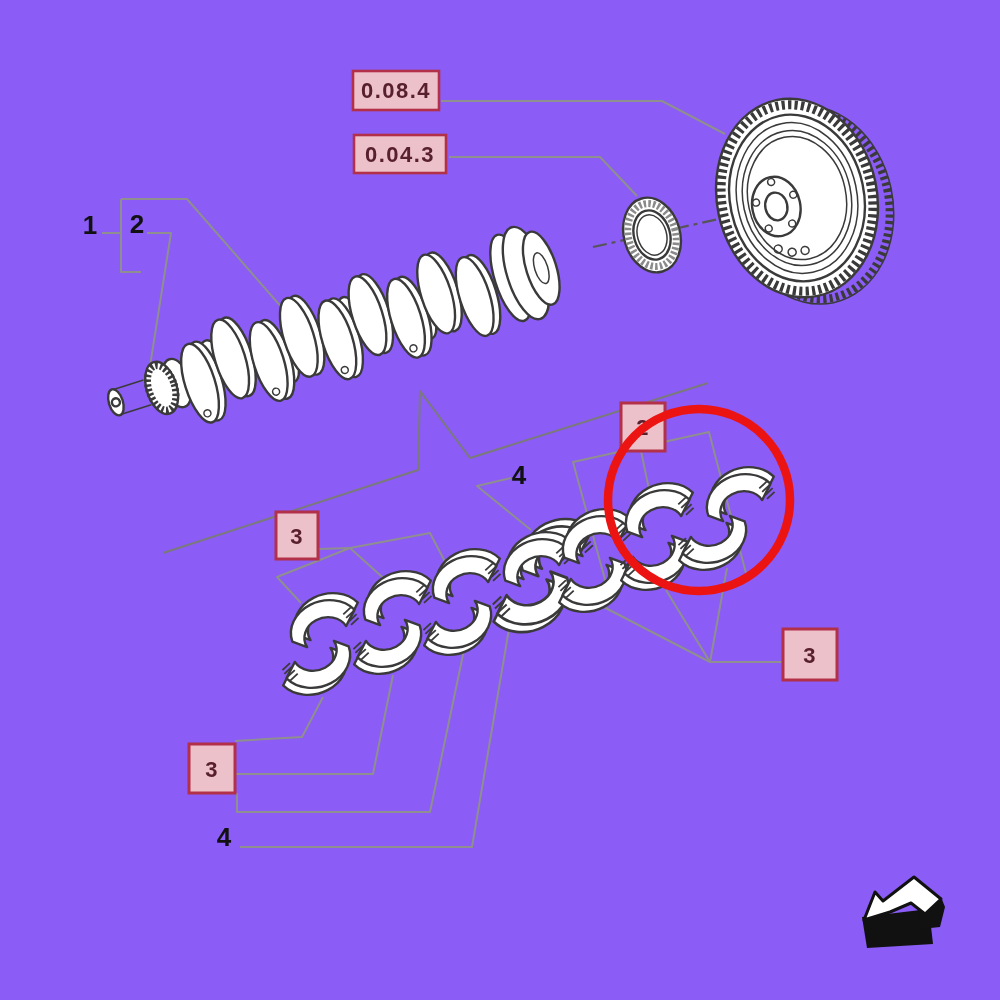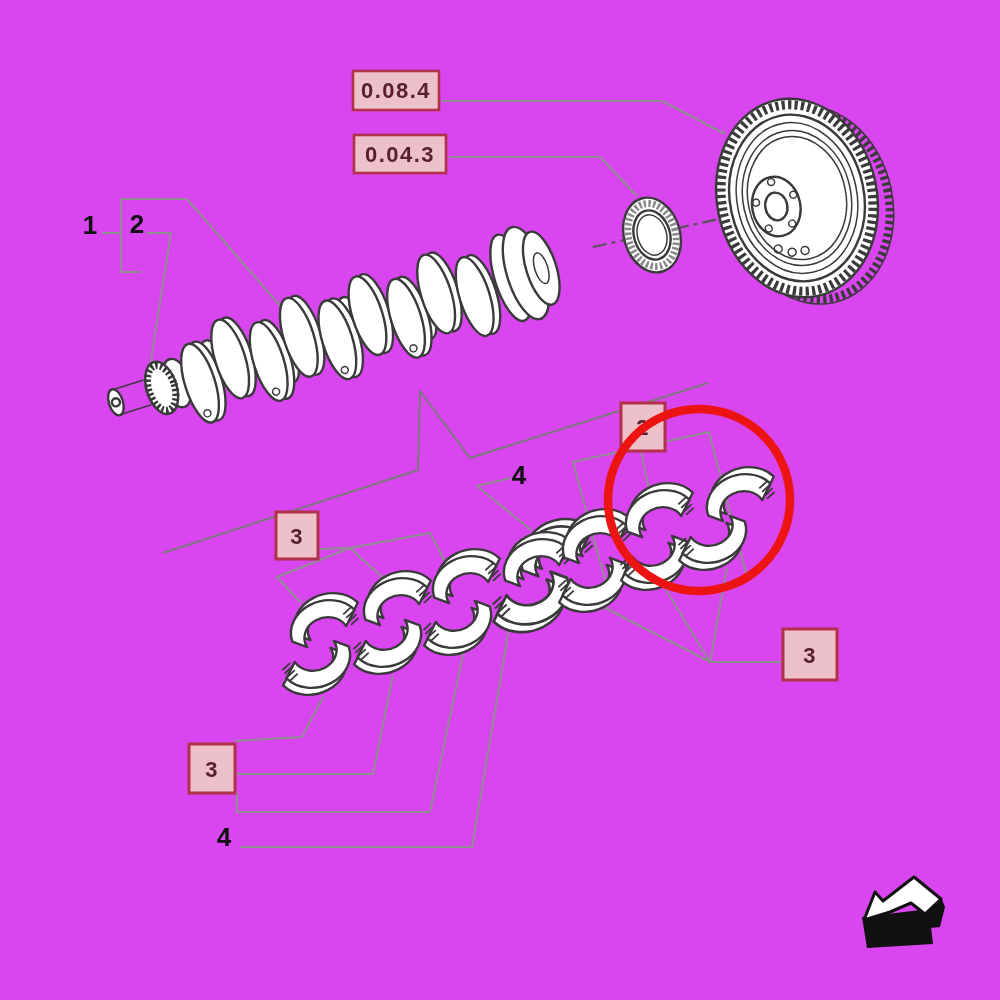--- a/index.html
+++ b/index.html
@@ -1,16 +1,16 @@
 <!DOCTYPE html>
 <html style="--box-fill: #edc1ca; --box-border: #b23048; --box-text: #58202e; --line: #3a3a3a; --leader: #8f8f8f; --num: #111111;"><head>
 <meta charset="utf-8">
 <style>
   html,body{margin:0;padding:0;background:#fff;}
-  .stage{position:relative;width:1000px;height:1000px;background:#d946ef;overflow:hidden;
+  .stage{position:relative;width:1000px;height:1000px;background:#8b5cf6;overflow:hidden;
          font-family:"Liberation Sans",sans-serif;}
   svg{position:absolute;left:0;top:0;}
   .outline{fill:#ffffff;stroke:var(--line);stroke-width:2.4;stroke-linejoin:round;}
   .thin{fill:none;stroke:var(--line);stroke-width:1.5;}
   .leader{fill:none;stroke:var(--leader);stroke-width:2;stroke-linejoin:round;}
   .zig{fill:none;stroke:#7a7a7a;stroke-width:2;stroke-linejoin:round;}
   .refbox{fill:var(--box-fill);stroke:var(--box-border);stroke-width:2.6;}
   .itembox{fill:var(--box-fill);stroke:var(--box-border);stroke-width:3;}
   .boxtext{fill:var(--box-text);font-weight:bold;font-size:22px;letter-spacing:1.5px;
            text-anchor:middle;font-family:"Liberation Sans",sans-serif;}

